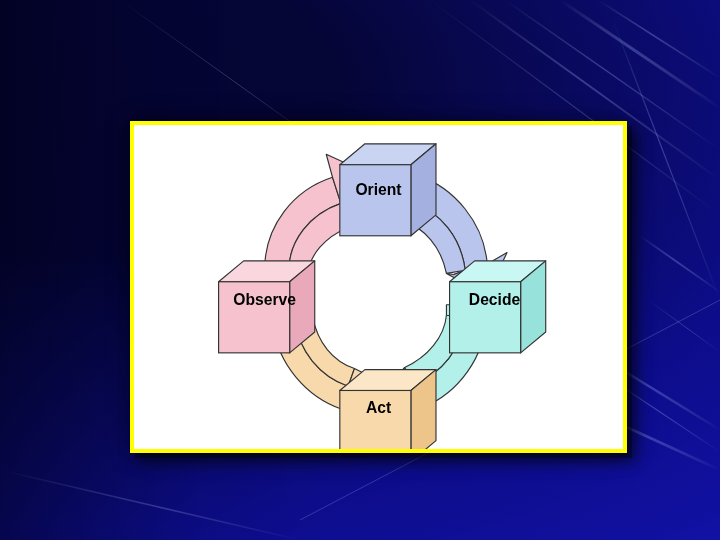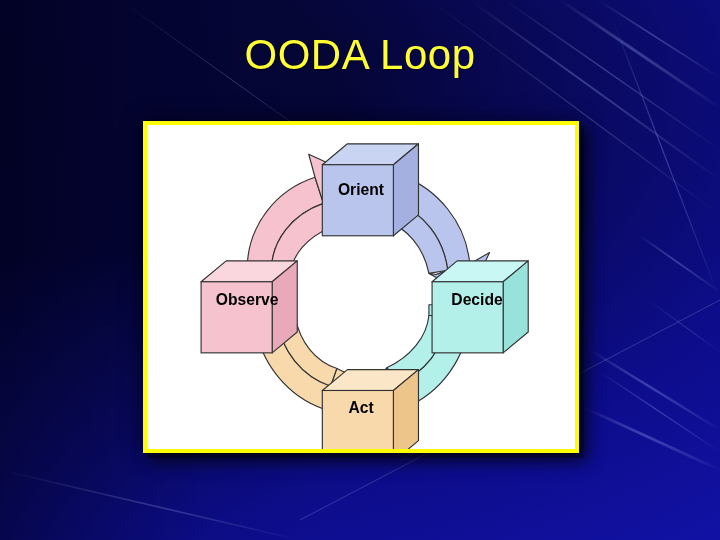--- a/index.html
+++ b/index.html
@@ -43,23 +43,23 @@
     font-size: 42px;
     font-weight: 400;
     letter-spacing: 0.5px;
     line-height: 1.05;
     font-family: "Liberation Sans", sans-serif;
     text-shadow: 1px 1px 1px rgba(0,0,0,0.55);
   }
   
   #picture-frame {
     position: absolute;
-    left: 143px;
+    left: 130px;
     top: 121px;
-    width: 436px;
+    width: 497px;
     height: 332px;
     box-sizing: border-box;
     background: #ffffff;
     border: 4px solid #ffff00;
     box-shadow:
       5px 5px 0 rgba(0,0,0,0.30),
       9px 9px 14px rgba(0,0,0,0.55),
       0 0 22px rgba(0,0,0,0.45);
   }
   #diagram-svg {
@@ -115,21 +115,20 @@
     </g>
     <g stroke="url(#streakFade2)" fill="none">
       <line x1="430" y1="0" x2="720" y2="215" stroke-width="1.2"></line>
       <line x1="648" y1="300" x2="720" y2="352" stroke-width="1"></line>
       <line x1="300" y1="520" x2="720" y2="300" stroke-width="1"></line>
       <line x1="0" y1="470" x2="300" y2="540" stroke-width="1.6"></line>
       <line x1="120" y1="0" x2="330" y2="150" stroke-width="1"></line>
     </g>
   </svg>
 
-  <div id="title">OODA Loop</div>
 
   <div id="picture-frame">
     <svg id="diagram-svg" viewBox="0 0 350 310">
 
       <g>
 
         <path d="M 66 139
                  C 66 96, 94 62, 131 50
                  L 139 75
                  C 110 85, 89 110, 89 141 Z" fill="#f5c2ce" stroke="#333333" stroke-width="1.1" stroke-linejoin="round"></path>

